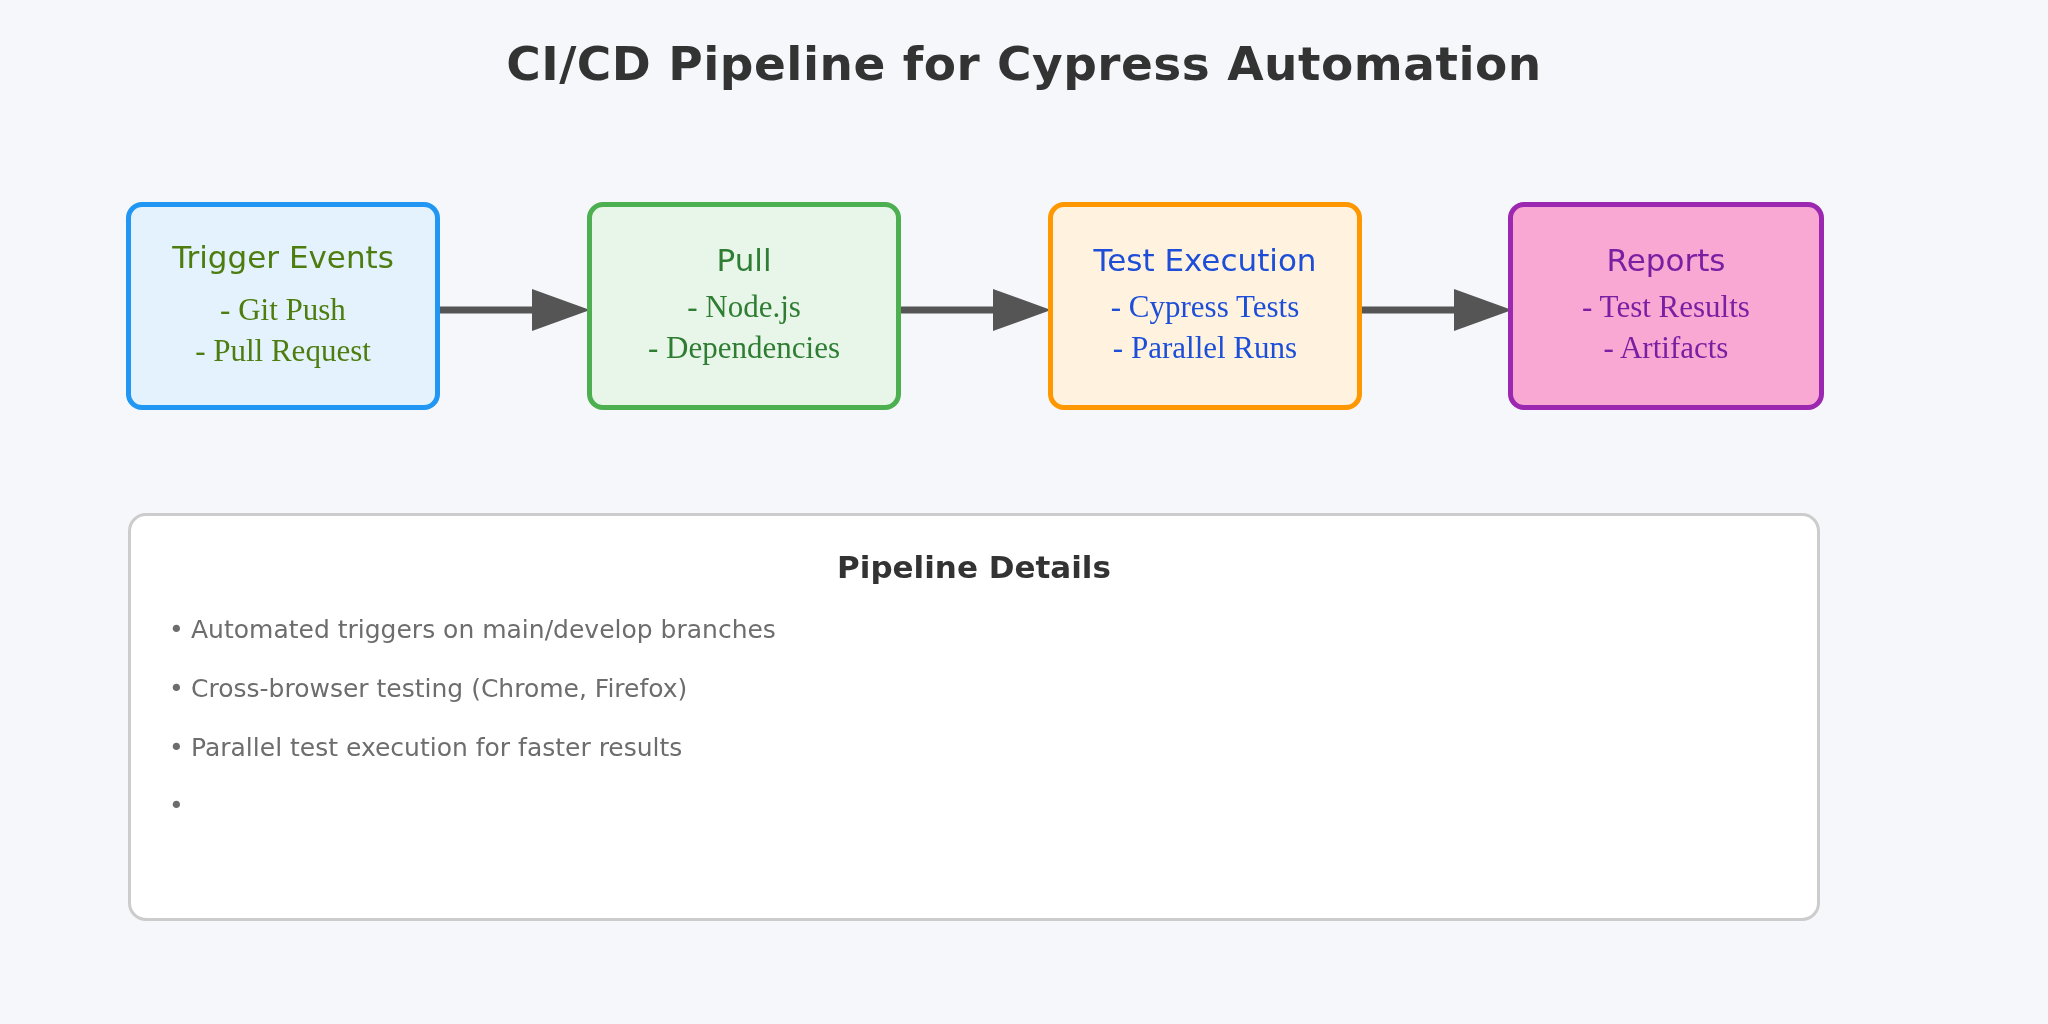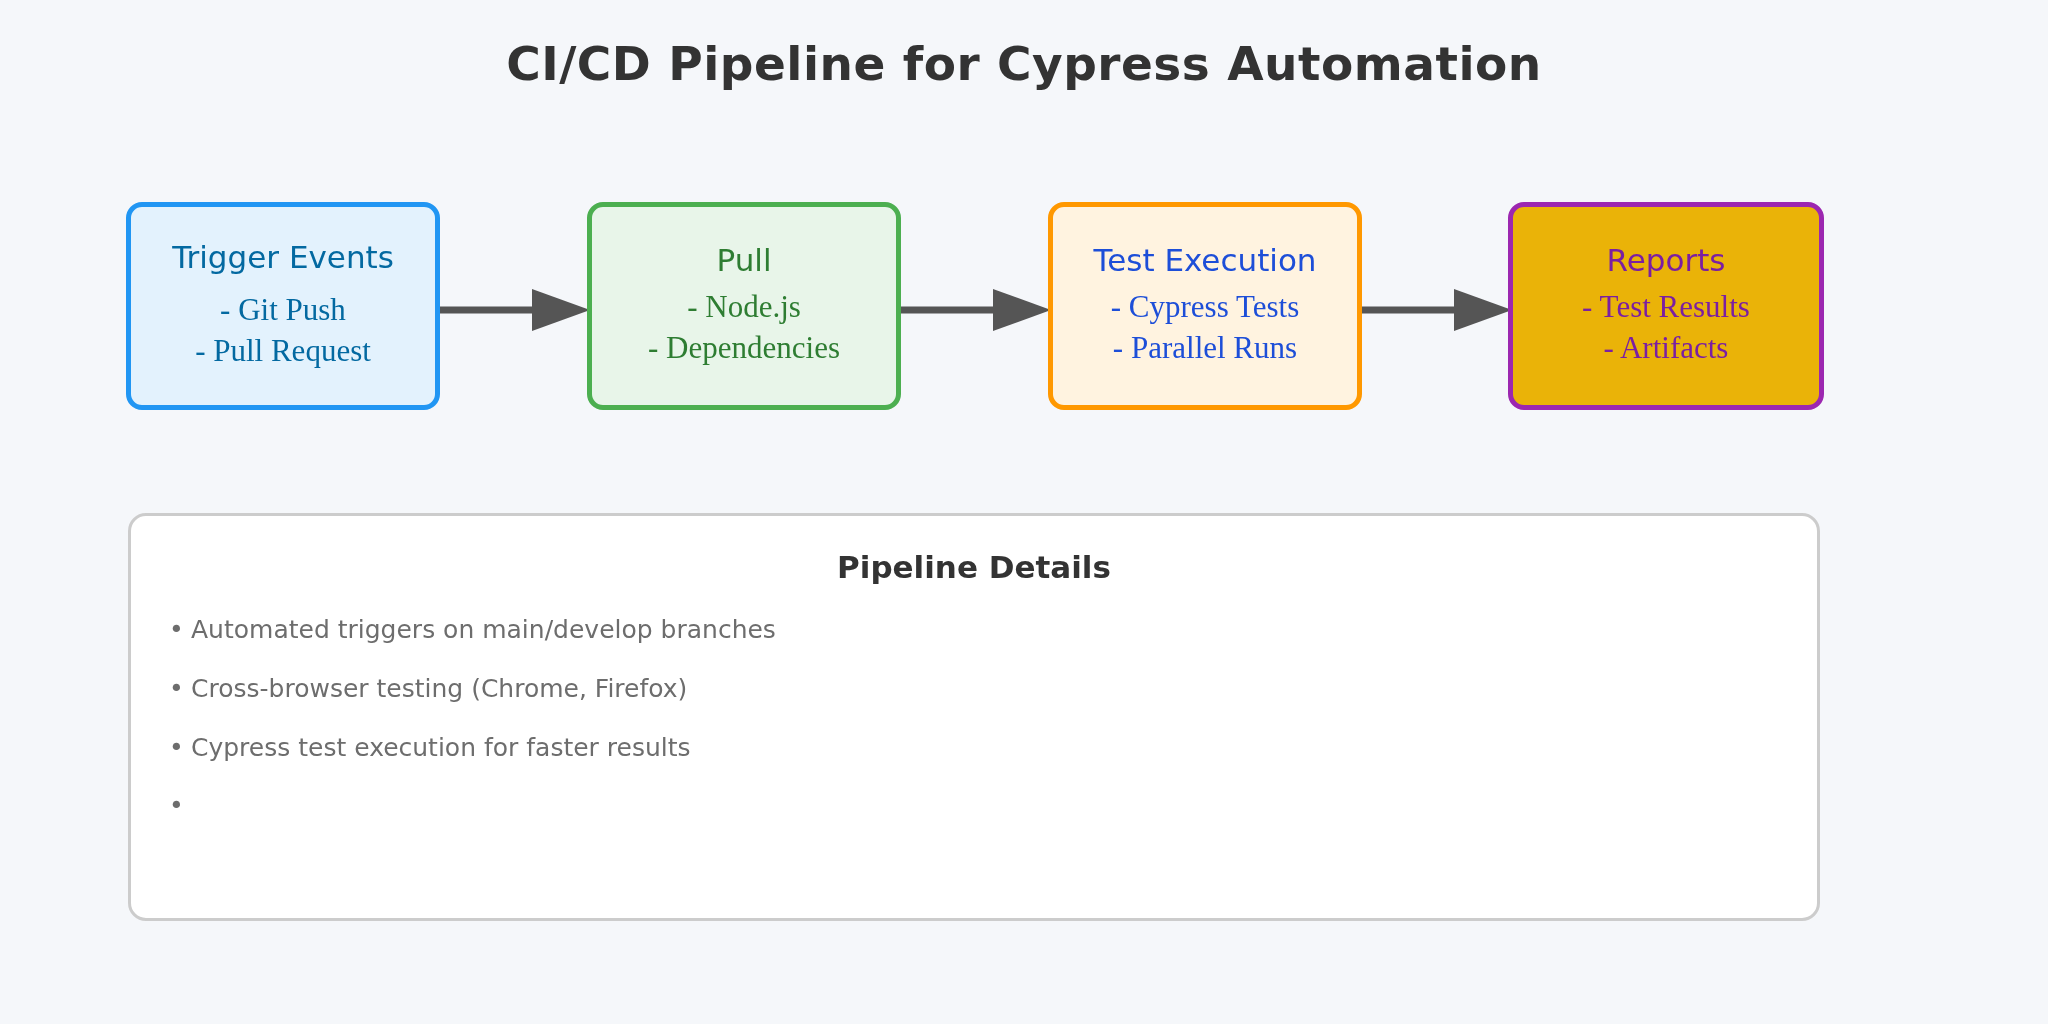--- a/index.html
+++ b/index.html
@@ -134,21 +134,21 @@
 </style>
 </head>
 <body style="background: rgb(245, 247, 250);">
 
 <div class="page">
 
   <div class="page-title">CI/CD Pipeline for Cypress Automation</div>
 
   <div class="pipeline">
 
-    <div class="stage stage-0" style="border-color: rgb(33, 150, 243); background: rgb(227, 242, 253); color: #0369a1; gap: 7px;">
+    <div class="stage stage-0" style="border-color: rgb(33, 150, 243); background: rgb(227, 242, 253); color: #4d7c0f; gap: 7px;">
       <div class="stage-title">Trigger Events</div>
       <div class="stage-lines">
         <span class="stage-line">- Git Push</span>
         <span class="stage-line">- Pull Request</span>
       </div>
     </div>
 
     <div class="arrow arrow-0">
       <svg width="150" height="44" viewBox="0 0 150 44">
         <line x1="0" y1="22" x2="104" y2="22" stroke="#555555" stroke-width="7"></line>
@@ -179,21 +179,21 @@
       </div>
     </div>
 
     <div class="arrow arrow-2">
       <svg width="150" height="44" viewBox="0 0 150 44">
         <line x1="0" y1="22" x2="104" y2="22" stroke="#555555" stroke-width="7"></line>
         <polygon points="92,1 150,22 92,43" fill="#555555"></polygon>
       </svg>
     </div>
 
-    <div class="stage stage-3" style="border-color: rgb(156, 39, 176); background: #eab308; color: rgb(123, 31, 162);">
+    <div class="stage stage-3" style="border-color: rgb(156, 39, 176); background: #f9a8d4; color: rgb(123, 31, 162);">
       <div class="stage-title">Reports</div>
       <div class="stage-lines">
         <span class="stage-line">- Test Results</span>
         <span class="stage-line">- Artifacts</span>
       </div>
     </div>
 
   </div>
 
   <div class="details-panel">
@@ -202,21 +202,21 @@
       <li class="details-item">
         <span class="bullet">•</span>
         <span>Automated triggers on main/develop branches</span>
       </li>
       <li class="details-item">
         <span class="bullet">•</span>
         <span>Cross-browser testing (Chrome, Firefox)</span>
       </li>
       <li class="details-item">
         <span class="bullet">•</span>
-        <span>Cypress test execution for faster results</span>
+        <span>Parallel test execution for faster results</span>
       </li>
       <li class="details-item">
         <span class="bullet">•</span>
       </li>
     </ul>
   </div>
 
 </div>
 
 </body></html>

